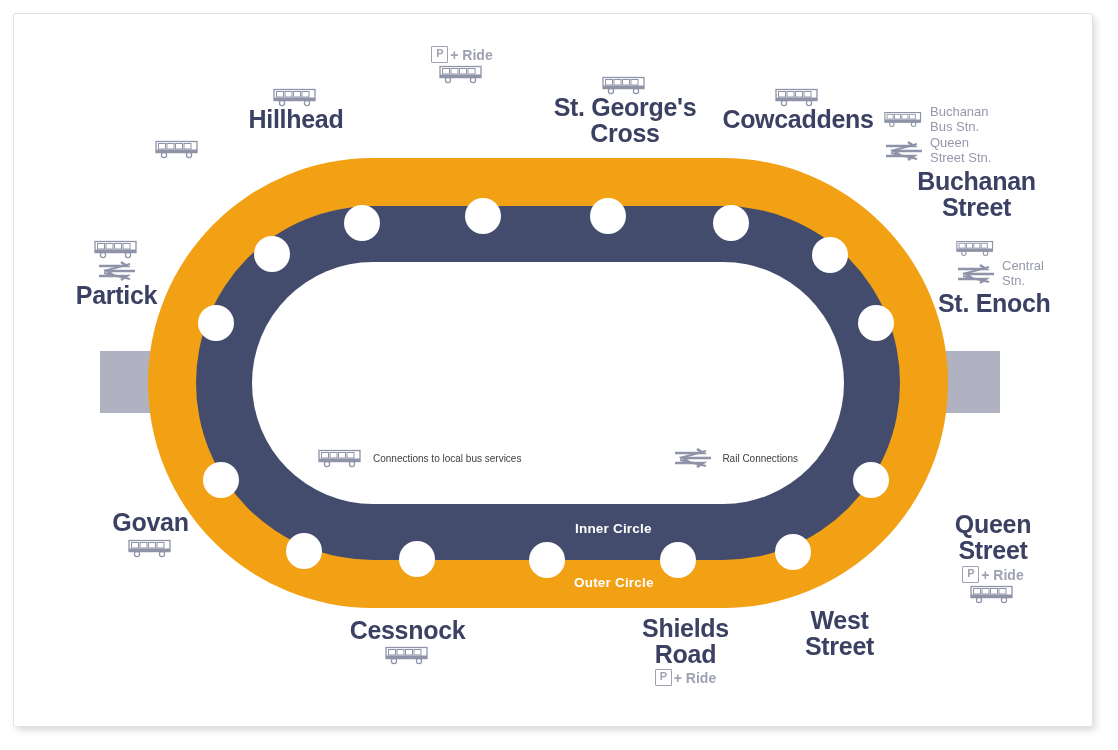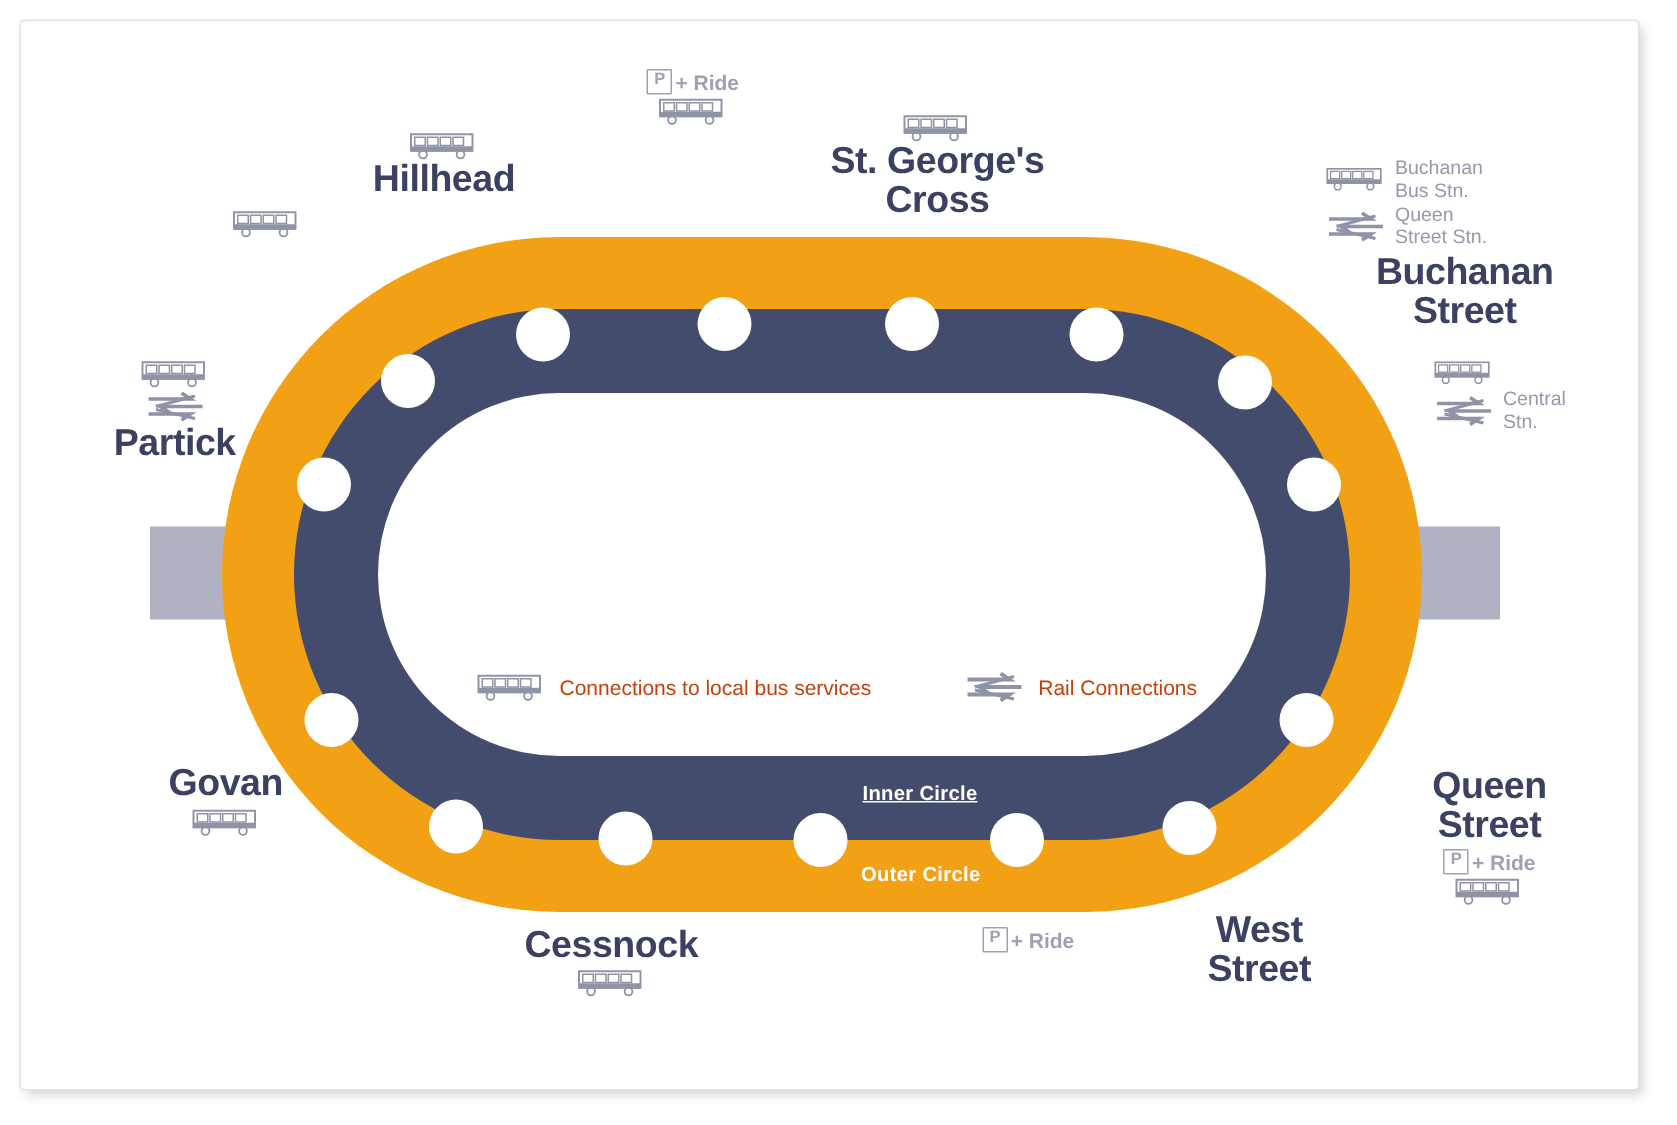--- a/index.html
+++ b/index.html
@@ -46,21 +46,21 @@
   .dot{
     position:absolute;width:36px;height:36px;border-radius:50%;
     background:#ffffff;z-index:6;
   }
 
   
   .track-caption{
     position:absolute;z-index:8;color:#ffffff;font-weight:bold;
     font-size:13.5px;letter-spacing:.2px;white-space:nowrap;
   }
-  #caption-inner{left:575px;top:521px;text-decoration:underline;}
+  #caption-inner{left:575px;top:521px;}
   #caption-outer{left:574px;top:575px;}
 
   
   .station{position:absolute;z-index:9;text-align:center;}
   .station .name{
     color:#3b4162;font-weight:bold;line-height:1.02;
     font-size:25px;letter-spacing:-.3px;white-space:pre-line;
   }
 
   .icon-row{display:flex;align-items:center;justify-content:center;gap:5px;}
@@ -83,21 +83,21 @@
     color:#9ea1b3;font-size:11px;font-weight:bold;line-height:13px;text-align:center;
     border-radius:1px;
   }
 
   
   #legend{
     position:absolute;left:318px;top:448px;width:480px;z-index:9;
     display:flex;align-items:center;justify-content:space-between;
   }
   .legend-item{display:flex;align-items:center;gap:9px;}
-  .legend-item .txt{color:#c2410c;font-size:14px;white-space:nowrap;}
+  .legend-item .txt{color:#404040;font-size:10px;white-space:nowrap;}
 </style>
 </head>
 <body>
 
 <div id="map-root">
 
   <div id="frame-border"></div>
 
   <div id="river-band"></div>
 
@@ -212,20 +212,35 @@
         <rect x="29" y="3.5" width="7" height="5.5" fill="none" stroke="#8f93a8" stroke-width="1"></rect>
         <rect x="1" y="9.5" width="41" height="3.6" fill="#8f93a8"></rect>
         <circle cx="9" cy="15" r="2.6" fill="none" stroke="#8f93a8" stroke-width="1.2"></circle>
         <circle cx="34" cy="15" r="2.6" fill="none" stroke="#8f93a8" stroke-width="1.2"></circle>
       </svg>
     </div>
     <div class="name">St. George's
 Cross</div>
   </div>
 
+  <div class="station" style="left:700px;top:88px;width:196px">
+    <div class="icon-row">
+      <svg class="bus-ico" viewBox="0 0 46 19">
+        <rect x="1" y="1.5" width="41" height="11" fill="none" stroke="#8f93a8" stroke-width="1.3"></rect>
+        <rect x="3.5" y="3.5" width="7" height="5.5" fill="none" stroke="#8f93a8" stroke-width="1"></rect>
+        <rect x="12" y="3.5" width="7" height="5.5" fill="none" stroke="#8f93a8" stroke-width="1"></rect>
+        <rect x="20.5" y="3.5" width="7" height="5.5" fill="none" stroke="#8f93a8" stroke-width="1"></rect>
+        <rect x="29" y="3.5" width="7" height="5.5" fill="none" stroke="#8f93a8" stroke-width="1"></rect>
+        <rect x="1" y="9.5" width="41" height="3.6" fill="#8f93a8"></rect>
+        <circle cx="9" cy="15" r="2.6" fill="none" stroke="#8f93a8" stroke-width="1.2"></circle>
+        <circle cx="34" cy="15" r="2.6" fill="none" stroke="#8f93a8" stroke-width="1.2"></circle>
+      </svg>
+    </div>
+    <div class="name">Cowcaddens</div>
+  </div>
 
   <div class="station" style="left:884px;top:105px;width:200px;text-align:left">
     <div class="icon-stack" style="align-items:flex-start">
       <div class="icon-pair">
         <svg class="bus-ico sm" viewBox="0 0 46 19">
           <rect x="1" y="1.5" width="41" height="11" fill="none" stroke="#8f93a8" stroke-width="1.3"></rect>
           <rect x="3.5" y="3.5" width="7" height="5.5" fill="none" stroke="#8f93a8" stroke-width="1"></rect>
           <rect x="12" y="3.5" width="7" height="5.5" fill="none" stroke="#8f93a8" stroke-width="1"></rect>
           <rect x="20.5" y="3.5" width="7" height="5.5" fill="none" stroke="#8f93a8" stroke-width="1"></rect>
           <rect x="29" y="3.5" width="7" height="5.5" fill="none" stroke="#8f93a8" stroke-width="1"></rect>
@@ -269,20 +284,21 @@
           <path d="M2 5 L30 5 L24 1" stroke="#8f93a8" stroke-width="2.4" fill="none"></path>
           <path d="M38 10 L10 10 L16 14" stroke="#8f93a8" stroke-width="2.4" fill="none"></path>
           <path d="M2 15 L30 15 L24 19" stroke="#8f93a8" stroke-width="2.4" fill="none"></path>
           <path d="M7 10 L33 3" stroke="#8f93a8" stroke-width="2" fill="none"></path>
           <path d="M7 12 L33 18" stroke="#8f93a8" stroke-width="2" fill="none"></path>
         </svg>
         <span class="sub">Central
 Stn.</span>
       </div>
     </div>
+    <div class="name" style="text-align:left;margin-top:3px">St. Enoch</div>
   </div>
 
   <div class="station" style="left:908px;top:512px;width:170px">
     <div class="name">Queen
 Street</div>
     <div class="icon-stack" style="margin-top:3px">
       <div class="pr-ico">
         <span class="pr-box">P</span>
         <span>+ Ride</span>
       </div>
@@ -298,20 +314,22 @@
       </svg>
     </div>
   </div>
 
   <div class="station" style="left:762px;top:608px;width:155px">
     <div class="name">West
 Street</div>
   </div>
 
   <div class="station" style="left:608px;top:616px;width:155px">
+    <div class="name">Shields
+Road</div>
     <div class="icon-row" style="margin-top:2px">
       <div class="pr-ico">
         <span class="pr-box">P</span>
         <span>+ Ride</span>
       </div>
     </div>
   </div>
 
 
   <div class="station" style="left:330px;top:618px;width:155px">

